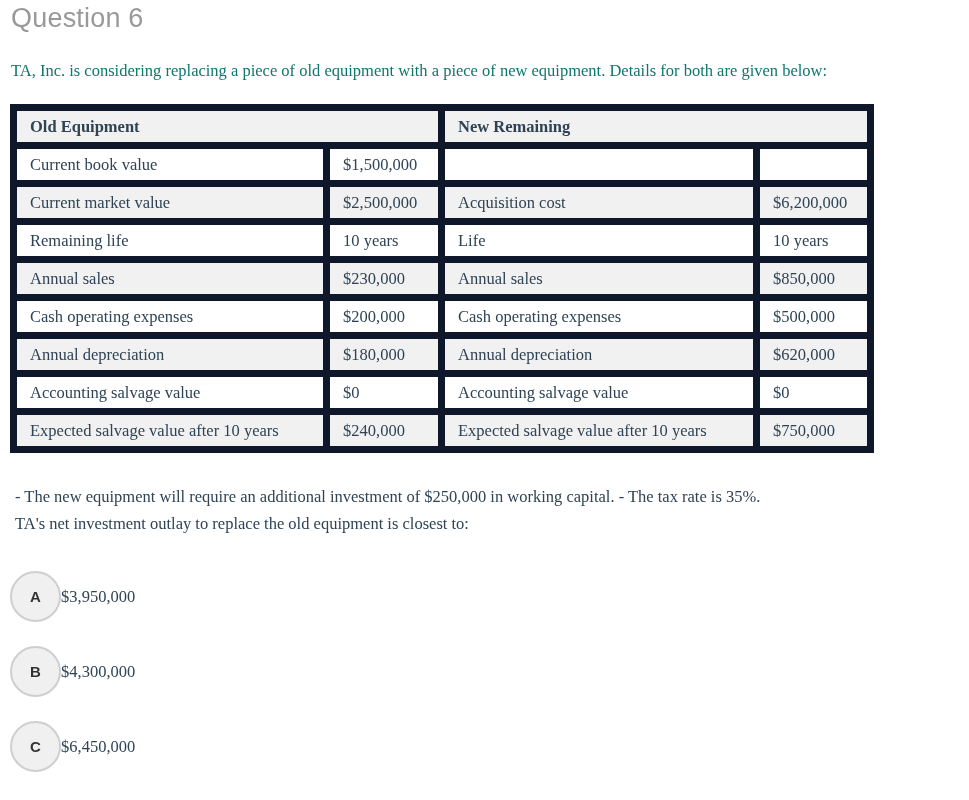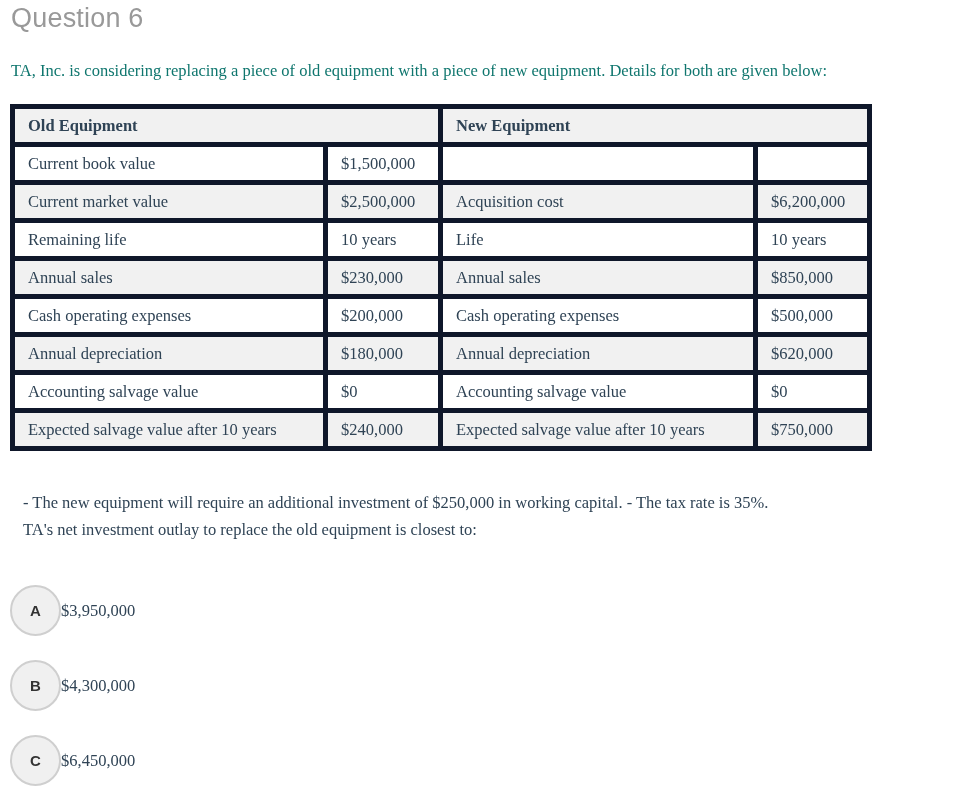--- a/index.html
+++ b/index.html
@@ -44,21 +44,21 @@
     border-collapse: collapse;
     width: 857px;
     margin-top: 22px;
     table-layout: fixed;
     font-family: "Liberation Serif", serif;
     font-size: 16.5px;
     color: #2f4355;
   }
   table.details-table th,
   table.details-table td {
-    border: 5px solid #0f172a;
+    border: 7px solid #0f172a;
     padding: 0 13px;
     height: 38px;
     text-align: left;
     vertical-align: middle;
     font-weight: 400;
     box-sizing: border-box;
     overflow: hidden;
     white-space: nowrap;
   }
   table.details-table thead th {
@@ -76,21 +76,21 @@
   col.c1 { width: 313px; }
   col.c2 { width: 115px; }
   col.c3 { width: 315px; }
   col.c4 { width: 114px; }
 
   .notes-text {
     font-family: "Liberation Serif", serif;
     font-size: 16.5px;
     line-height: 27px;
     color: #2f4355;
-    margin: 12px;
+    margin: 4px;
     padding: 26px 0 0 1px;
     max-width: 880px;
   }
   .options {
     padding-top: 30px;
   }
   .option-row {
     display: flex;
     align-items: center;
     height: 51px;
@@ -130,21 +130,21 @@
   <table class="details-table">
     <colgroup>
       <col class="c1">
         <col class="c2">
         <col class="c3">
         <col class="c4">
     </colgroup>
     <thead>
       <tr>
         <th colspan="2">Old Equipment</th>
-        <th colspan="2">New Equipment</th>
+        <th colspan="2">New Remaining</th>
       </tr>
     </thead>
     <tbody>
       <tr>
         <td>Current book value</td>
         <td>$1,500,000</td>
         <td></td>
         <td></td>
       </tr>
       <tr>

